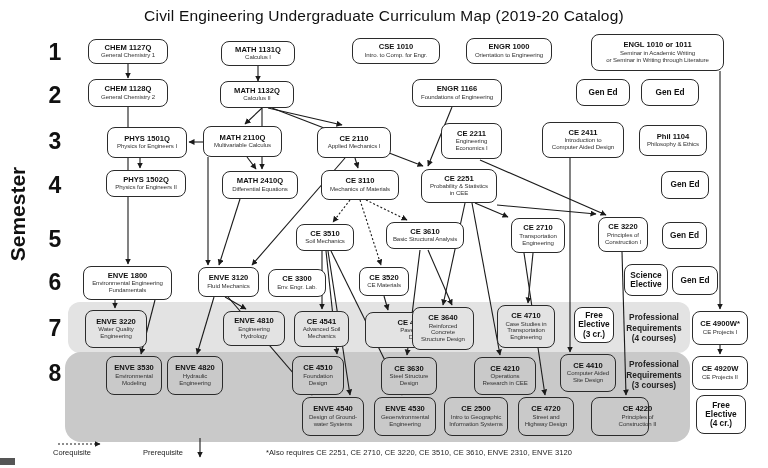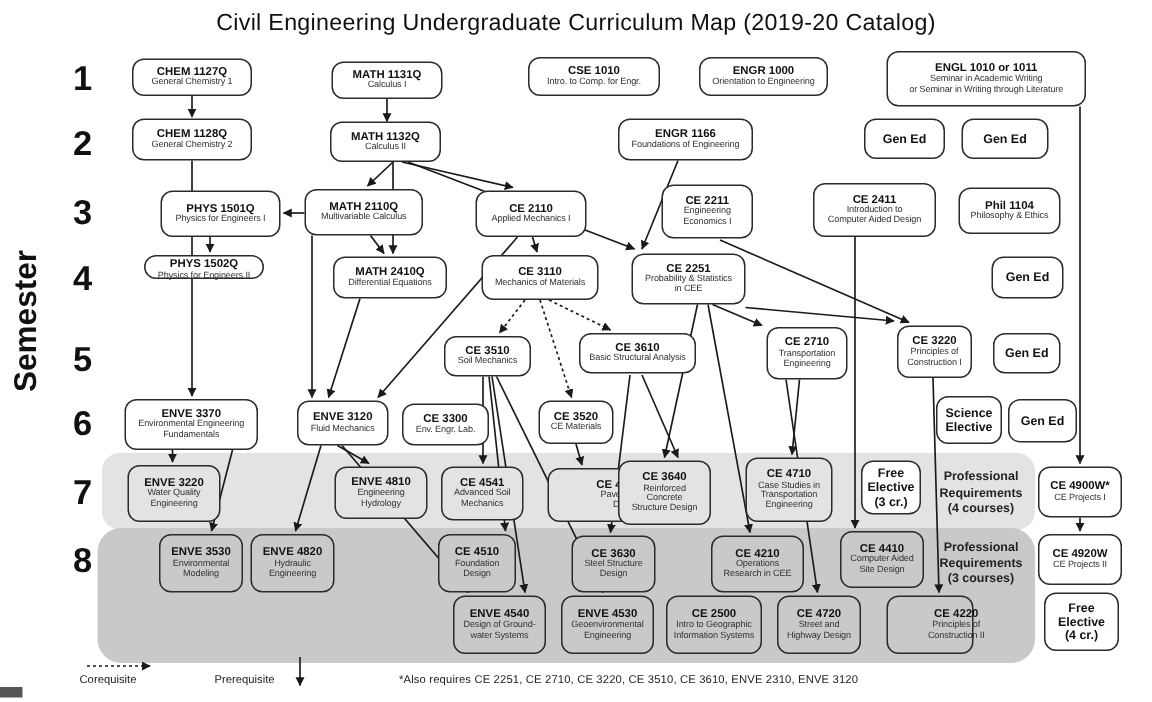--- a/index.html
+++ b/index.html
@@ -152,21 +152,21 @@
     </div>
     <div class="box" style="left: 542px; top: 122px; width: 82px; height: 36px;">
       <span class="code">CE 2411</span>
       <span class="sub">Introduction to</span>
       <span class="sub">Computer Aided Design</span>
     </div>
     <div class="box" style="left: 639px; top: 125px; width: 68px; height: 31px;">
       <span class="code">Phil 1104</span>
       <span class="sub">Philosophy &amp; Ethics</span>
     </div>
-    <div class="box" style="left: 96px; top: 170px; width: 80px; height: 16px; justify-content: space-between;">
+    <div class="box" style="left: 106px; top: 170px; width: 80px; height: 27px;">
       <span class="code">PHYS 1502Q</span>
       <span class="sub">Physics for Engineers II</span>
     </div>
     <div class="box" style="left: 222px; top: 171px; width: 76px; height: 28px;">
       <span class="code">MATH 2410Q</span>
       <span class="sub">Differential Equations</span>
     </div>
     <div class="box" style="left: 321px; top: 170px; width: 78px; height: 30px;">
       <span class="code">CE 3110</span>
       <span class="sub">Mechanics of Materials</span>
@@ -194,21 +194,21 @@
     </div>
     <div class="box" style="left: 598px; top: 217px; width: 50px; height: 35px;">
       <span class="code">CE 3220</span>
       <span class="sub">Principles of</span>
       <span class="sub">Construction I</span>
     </div>
     <div class="box allbold" style="left: 662px; top: 222px; width: 45px; height: 27px;">
       <span class="code">Gen Ed</span>
     </div>
     <div class="box" style="left: 83px; top: 266px; width: 89px; height: 34px;">
-      <span class="code">ENVE 3370</span>
+      <span class="code">ENVE 1800</span>
       <span class="sub">Environmental Engineering</span>
       <span class="sub">Fundamentals</span>
     </div>
     <div class="box" style="left: 198px; top: 267px; width: 61px; height: 30px;">
       <span class="code">ENVE 3120</span>
       <span class="sub">Fluid Mechanics</span>
     </div>
     <div class="box" style="left: 268px; top: 269px; width: 58px; height: 28px;">
       <span class="code">CE 3300</span>
       <span class="sub">Env. Engr. Lab.</span>

